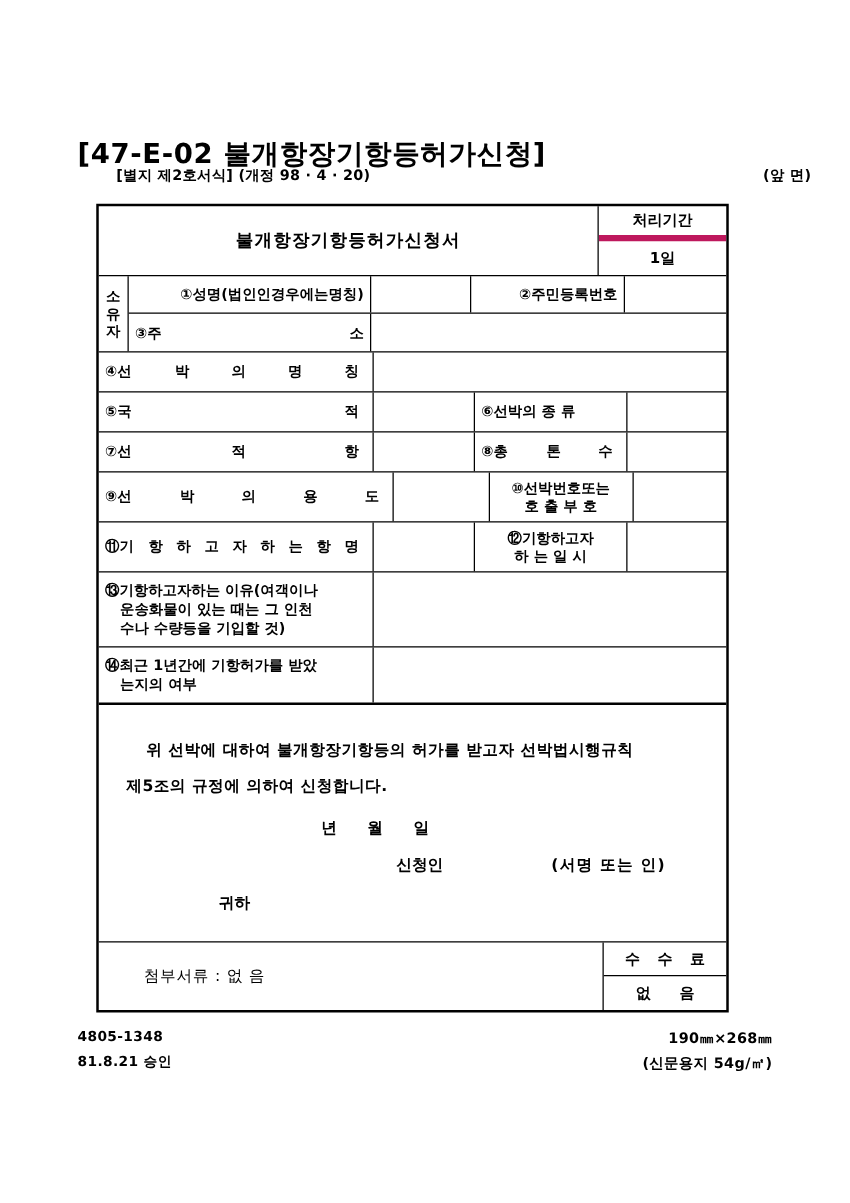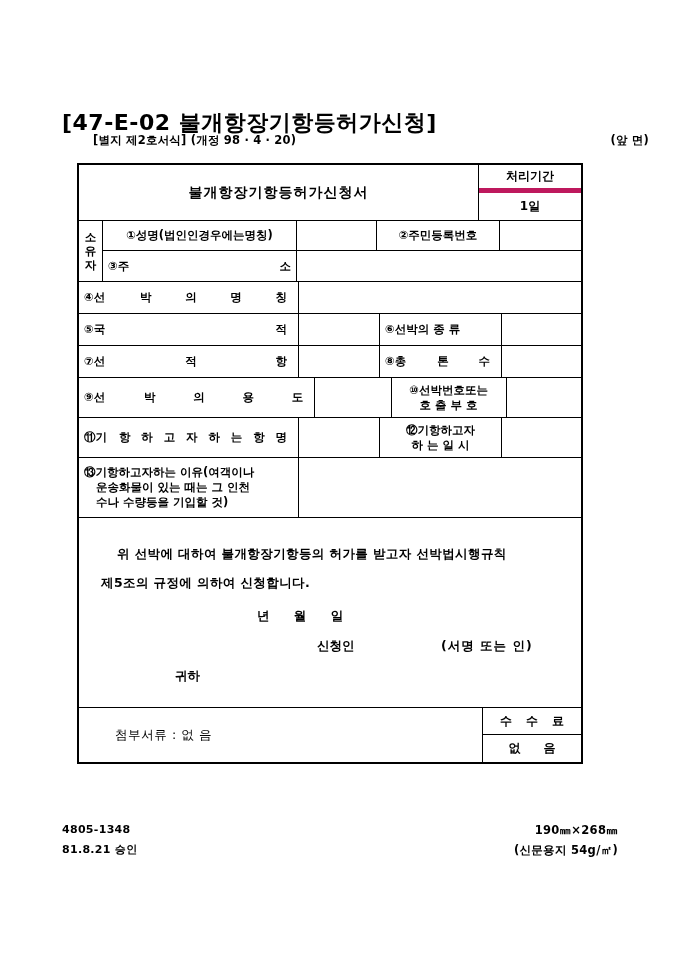--- a/index.html
+++ b/index.html
@@ -86,21 +86,21 @@
     display: flex;
     align-items: center;
     font-size: 11.5px;
     font-weight: 700;
     padding: 0 5px;
     overflow: hidden;
   }
   .cell.vline { border-right: 1px solid #000; }
 
   .label-cell {
-    justify-content: center;
+    justify-content: flex-end;
     letter-spacing: 0px;
   }
 
   
   .title-band { height: 56px; }
   .title-main {
     width: 400px;
     justify-content: center;
     font-size: 14px;
     font-weight: 700;
@@ -420,20 +420,27 @@
 
     <div class="row h60">
       <div class="cell stack vline" style="width:220px">
         <span class="ln">⑬기항하고자하는 이유(여객이나</span>
         <span class="ln indent">운송화물이 있는 때는 그 인천</span>
         <span class="ln indent">수나 수량등을 기입할 것)</span>
       </div>
       <div class="cell" style="width:282px"></div>
     </div>
 
+    <div class="row h46 thick-bottom">
+      <div class="cell stack vline" style="width:220px">
+        <span class="ln">⑭최근 1년간에 기항허가를 받았</span>
+        <span class="ln indent">는지의 여부</span>
+      </div>
+      <div class="cell" style="width:282px"></div>
+    </div>
 
     <div class="decl">
       <div class="decl-l1">위 선박에 대하여 불개항장기항등의 허가를 받고자 선박법시행규칙</div>
       <div class="decl-l2">제5조의 규정에 의하여 신청합니다.</div>
       <div class="decl-date">년 월 일</div>
       <div class="decl-appl">신청인</div>
       <div class="decl-sign">(서명 또는 인)</div>
       <div class="decl-to">귀하</div>
     </div>
 

